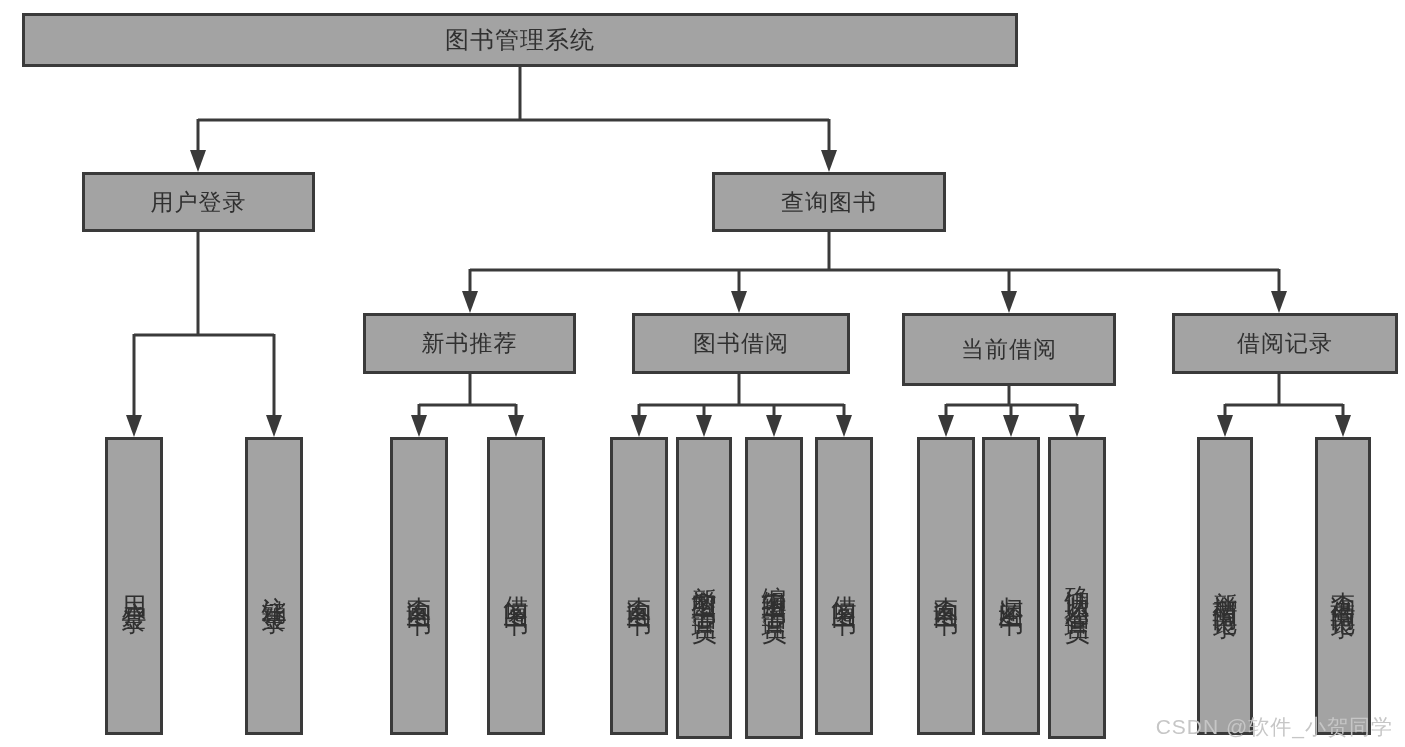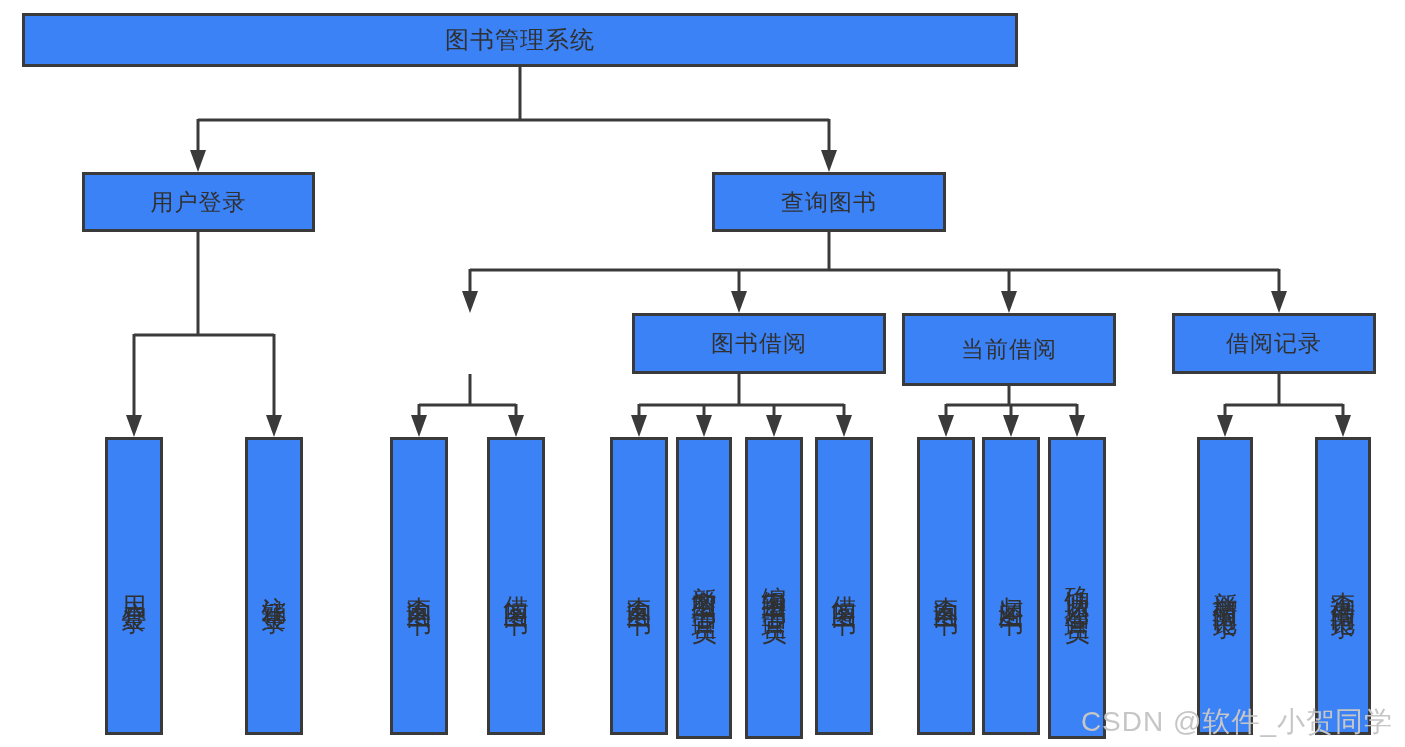--- a/index.html
+++ b/index.html
@@ -8,40 +8,40 @@
     width:1405px;height:747px;
     background:#ffffff;
     font-family:"Liberation Sans",sans-serif;
     overflow:hidden;
   }
   #connector-svg{position:absolute;left:0;top:0;width:1405px;height:747px;}
   .node{
     position:absolute;
     box-sizing:border-box;
     border:3px solid #3a3a3a;
-    background:#3b82f6;
+    background:#a3a3a3;
     display:flex;
     align-items:center;
     justify-content:center;
     color:#303030;
   }
   .node.h{font-size:23px;letter-spacing:1px;}
   .node.root{font-size:24px;}
   .node.v{
     writing-mode:vertical-rl;
     text-orientation:mixed;
     font-size:25px;
     letter-spacing:5px;
     line-height:1;
   }
   #watermark{
     position:absolute;
     right:12px;
     bottom:6px;
-    font-size:28px;
+    font-size:21px;
     color:#c6c6c6;
     letter-spacing:1px;
     white-space:nowrap;
   }
 </style>
 </head>
 <body>
 
 <div id="canvas">
 
@@ -112,23 +112,24 @@
       <polygon points="1217,415 1233,415 1225,437"></polygon>
       <polygon points="1335,415 1351,415 1343,437"></polygon>
     </g>
   </svg>
 
   <div class="node h root" style="left:22px;top:13px;width:996px;height:54px">图书管理系统</div>
 
   <div class="node h" style="left:82px;top:172px;width:233px;height:60px">用户登录</div>
   <div class="node h" style="left:712px;top:172px;width:234px;height:60px">查询图书</div>
 
-  <div class="node h" style="left:632px;top:313px;width:254px;height:61px">图书借阅</div>
+  <div class="node h" style="left:363px;top:313px;width:213px;height:61px">新书推荐</div>
+  <div class="node h" style="left:632px;top:313px;width:218px;height:61px">图书借阅</div>
   <div class="node h" style="left:902px;top:313px;width:214px;height:73px">当前借阅</div>
-  <div class="node h" style="left:1172px;top:313px;width:204px;height:61px">借阅记录</div>
+  <div class="node h" style="left:1172px;top:313px;width:226px;height:61px">借阅记录</div>
 
   <div class="node v" style="left:105px;top:437px;width:58px;height:298px">用户登录</div>
   <div class="node v" style="left:245px;top:437px;width:58px;height:298px">注销登录</div>
 
   <div class="node v" style="left:390px;top:437px;width:58px;height:298px">查询图书</div>
   <div class="node v" style="left:487px;top:437px;width:58px;height:298px">借阅图书</div>
 
   <div class="node v" style="left:610px;top:437px;width:58px;height:298px">查询图书</div>
   <div class="node v" style="left:676px;top:437px;width:56px;height:302px">新增图书（管理员）</div>
   <div class="node v" style="left:745px;top:437px;width:58px;height:302px">编辑图书（管理员）</div>

